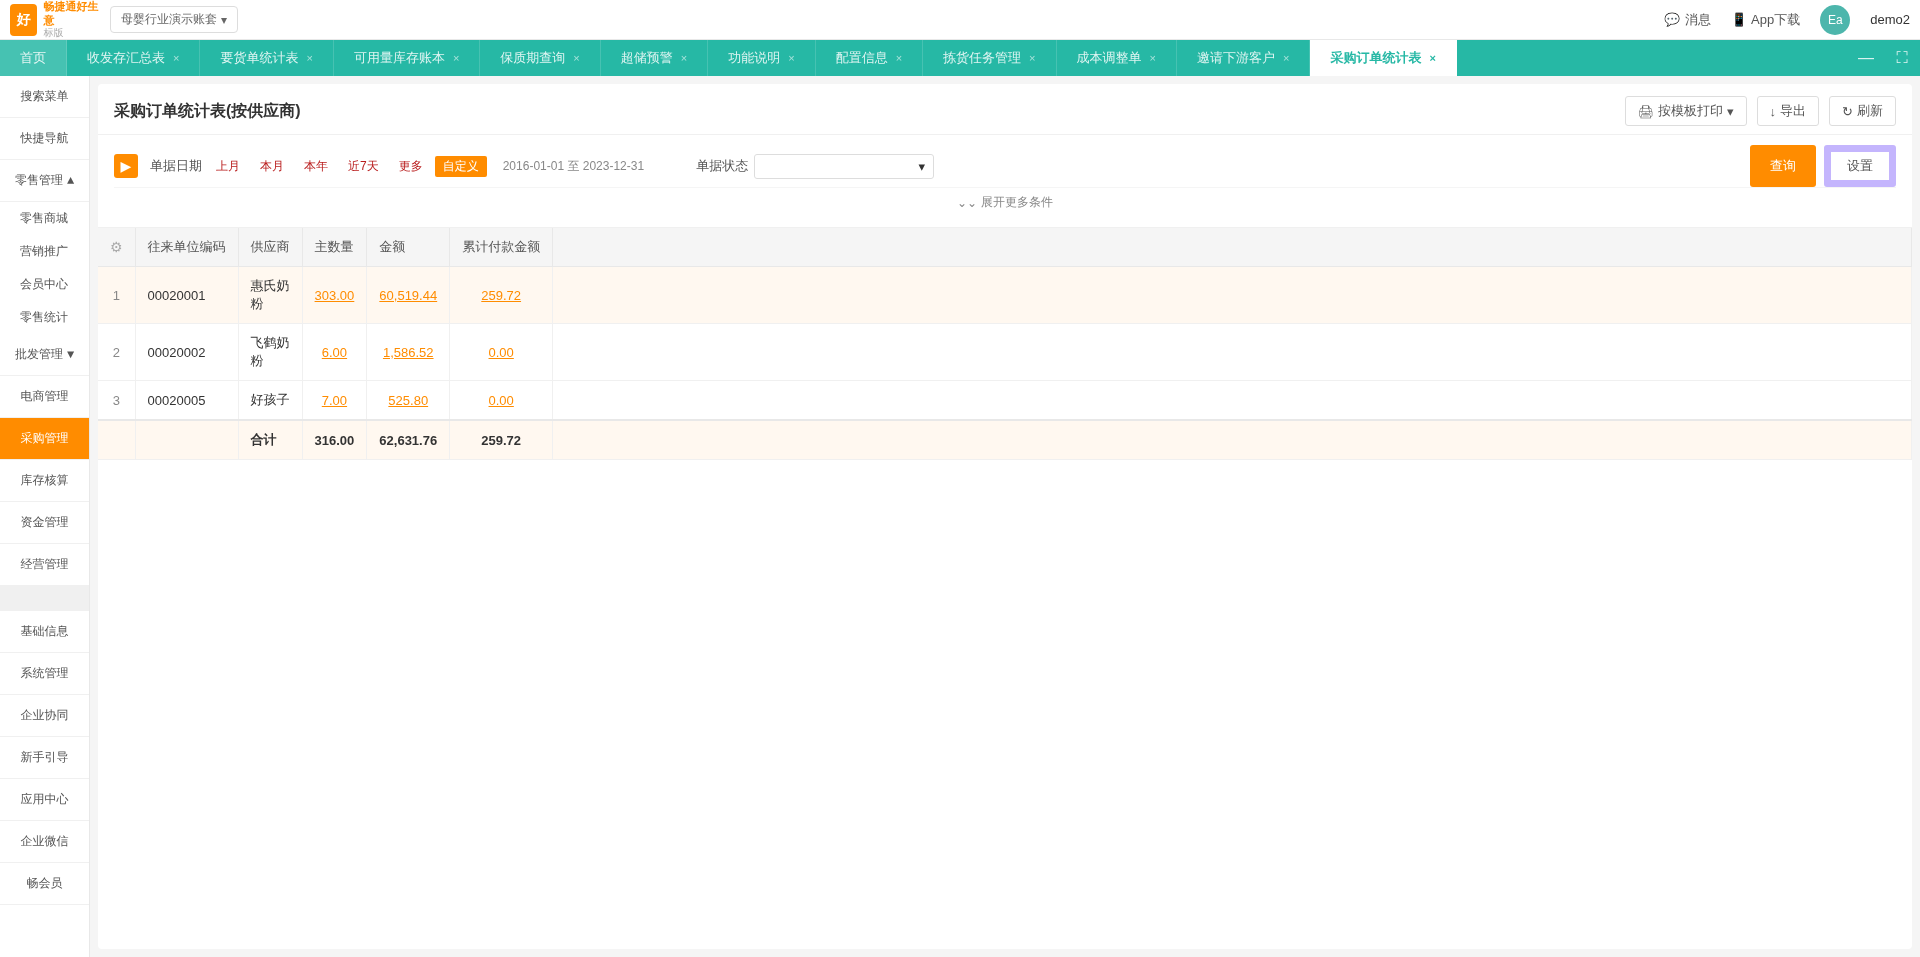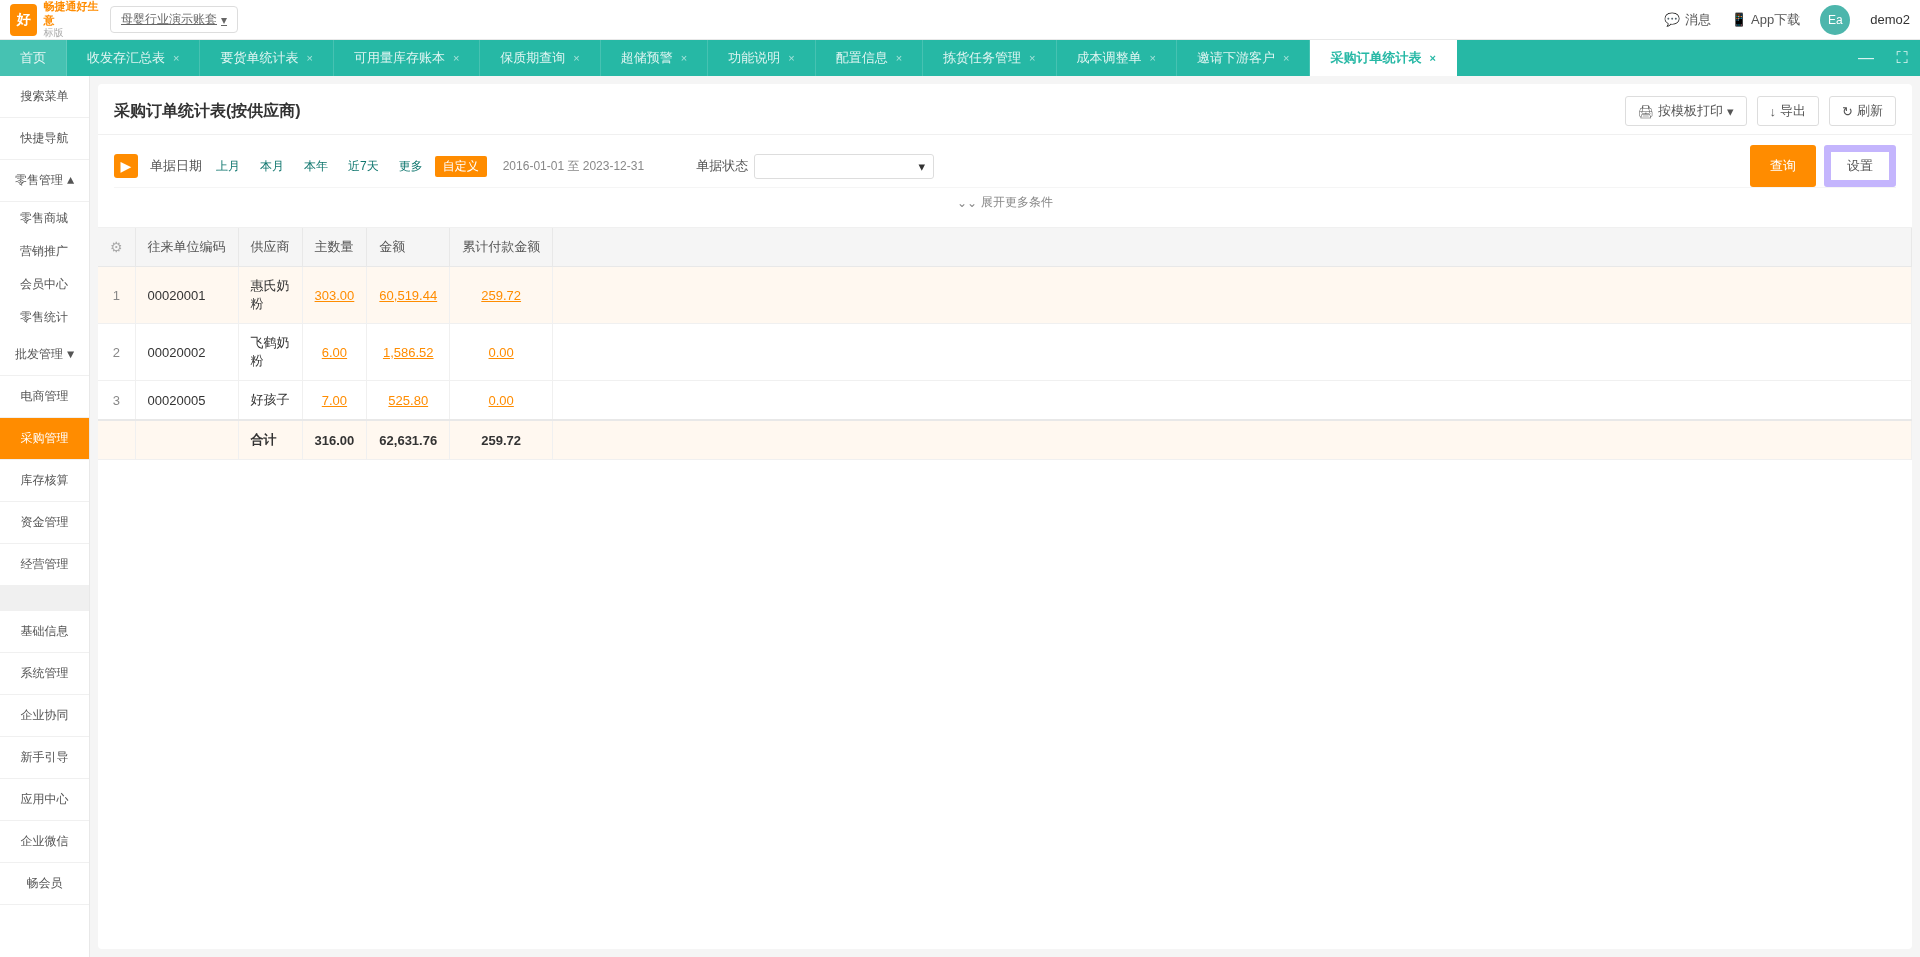--- a/index.html
+++ b/index.html
@@ -4,21 +4,21 @@
   <style>
     * { margin: 0; padding: 0; box-sizing: border-box; }
     body { font-family: 'Microsoft YaHei', Arial, sans-serif; font-size: 13px; background: #f5f5f5; color: #333; width: 1920px; height: 957px; overflow: hidden; display: flex; flex-direction: column; }
 
     
     .top-header { height: 40px; background: #fff; display: flex; align-items: center; padding: 0 10px; border-bottom: 1px solid #e8e8e8; }
     .logo-area { display: flex; align-items: center; gap: 6px; width: 90px; }
     .logo-icon { width: 32px; height: 32px; background: #ff8c00; border-radius: 4px; display: flex; align-items: center; justify-content: center; color: white; font-size: 14px; font-weight: bold; }
     .logo-text { font-size: 11px; color: #ff8c00; font-weight: bold; line-height: 1.2; }
     .store-selector { display: flex; align-items: center; gap: 4px; padding: 4px 10px; border: 1px solid #ddd; border-radius: 4px; cursor: pointer; font-size: 13px; color: #333; margin-left: 10px; }
-    .store-selector span { color: #666; font-size: 12px; text-decoration: underline; }
+    .store-selector span { color: #666; font-size: 12px; }
     .header-right { margin-left: auto; display: flex; align-items: center; gap: 20px; }
     .header-btn { display: flex; align-items: center; gap: 4px; cursor: pointer; color: #555; font-size: 13px; }
     .avatar { width: 30px; height: 30px; border-radius: 50%; background: #4db6ac; display: flex; align-items: center; justify-content: center; color: white; font-size: 12px; }
 
     
     .nav-tabs { height: 36px; background: #26b8a5; display: flex; align-items: center; padding: 0 0 0 0; overflow: hidden; }
     .nav-tab { height: 36px; padding: 0 20px; display: flex; align-items: center; gap: 4px; font-size: 13px; color: rgba(255,255,255,0.85); cursor: pointer; white-space: nowrap; border-right: 1px solid rgba(255,255,255,0.15); }
     .nav-tab:first-child { background: rgba(255,255,255,0.15); }
     .nav-tab.active { background: #fff; color: #26b8a5; font-weight: bold; }
     .nav-tab .close-x { font-size: 11px; color: rgba(255,255,255,0.6); margin-left: 4px; }
@@ -49,21 +49,21 @@
     .btn-export { display: flex; align-items: center; gap: 4px; padding: 5px 12px; border: 1px solid #ddd; border-radius: 3px; cursor: pointer; font-size: 13px; color: #555; background: #fff; }
     .btn-refresh { display: flex; align-items: center; gap: 4px; padding: 5px 12px; border: 1px solid #ddd; border-radius: 3px; cursor: pointer; font-size: 13px; color: #555; background: #fff; }
 
     
     .filter-bar { padding: 10px 16px; background: #fff; border-bottom: 1px solid #f0f0f0; }
     .filter-row { display: flex; align-items: center; gap: 12px; flex-wrap: wrap; }
     .filter-toggle { width: 24px; height: 24px; background: #ff8c00; color: #fff; border-radius: 3px; display: flex; align-items: center; justify-content: center; cursor: pointer; font-size: 14px; }
     .filter-item { display: flex; align-items: center; gap: 6px; font-size: 13px; }
     .filter-label { color: #555; white-space: nowrap; }
     .filter-date-btns { display: flex; gap: 4px; }
-    .date-btn { padding: 2px 8px; font-size: 12px; cursor: pointer; color: #0f766e; border-radius: 2px; }
+    .date-btn { padding: 2px 8px; font-size: 12px; cursor: pointer; color: #b91c1c; border-radius: 2px; }
     .date-badge { padding: 2px 8px; font-size: 12px; background: #ff8c00; color: #fff; border-radius: 2px; }
     .filter-date-range { font-size: 12px; color: #888; margin-left: 4px; }
     .filter-select { padding: 4px 8px; border: 1px solid #ddd; border-radius: 3px; font-size: 13px; min-width: 150px; background: #fff; cursor: pointer; display: flex; align-items: center; justify-content: space-between; }
     .filter-input { padding: 4px 8px; border: 1px solid #ddd; border-radius: 3px; font-size: 13px; min-width: 200px; }
     .btn-search { padding: 5px 20px; background: #ff8c00; color: #fff; border: none; border-radius: 3px; font-size: 13px; cursor: pointer; }
     .btn-settings { padding: 5px 16px; background: #fff; color: #555; border: 7px solid #c4b5fd; border-radius: 3px; font-size: 13px; cursor: pointer; }
     .expand-more { display: flex; align-items: center; gap: 4px; justify-content: center; padding: 6px; color: #888; font-size: 12px; cursor: pointer; border-top: 1px solid #f5f5f5; }
 
     
     .table-area { flex: 1; overflow: auto; }

